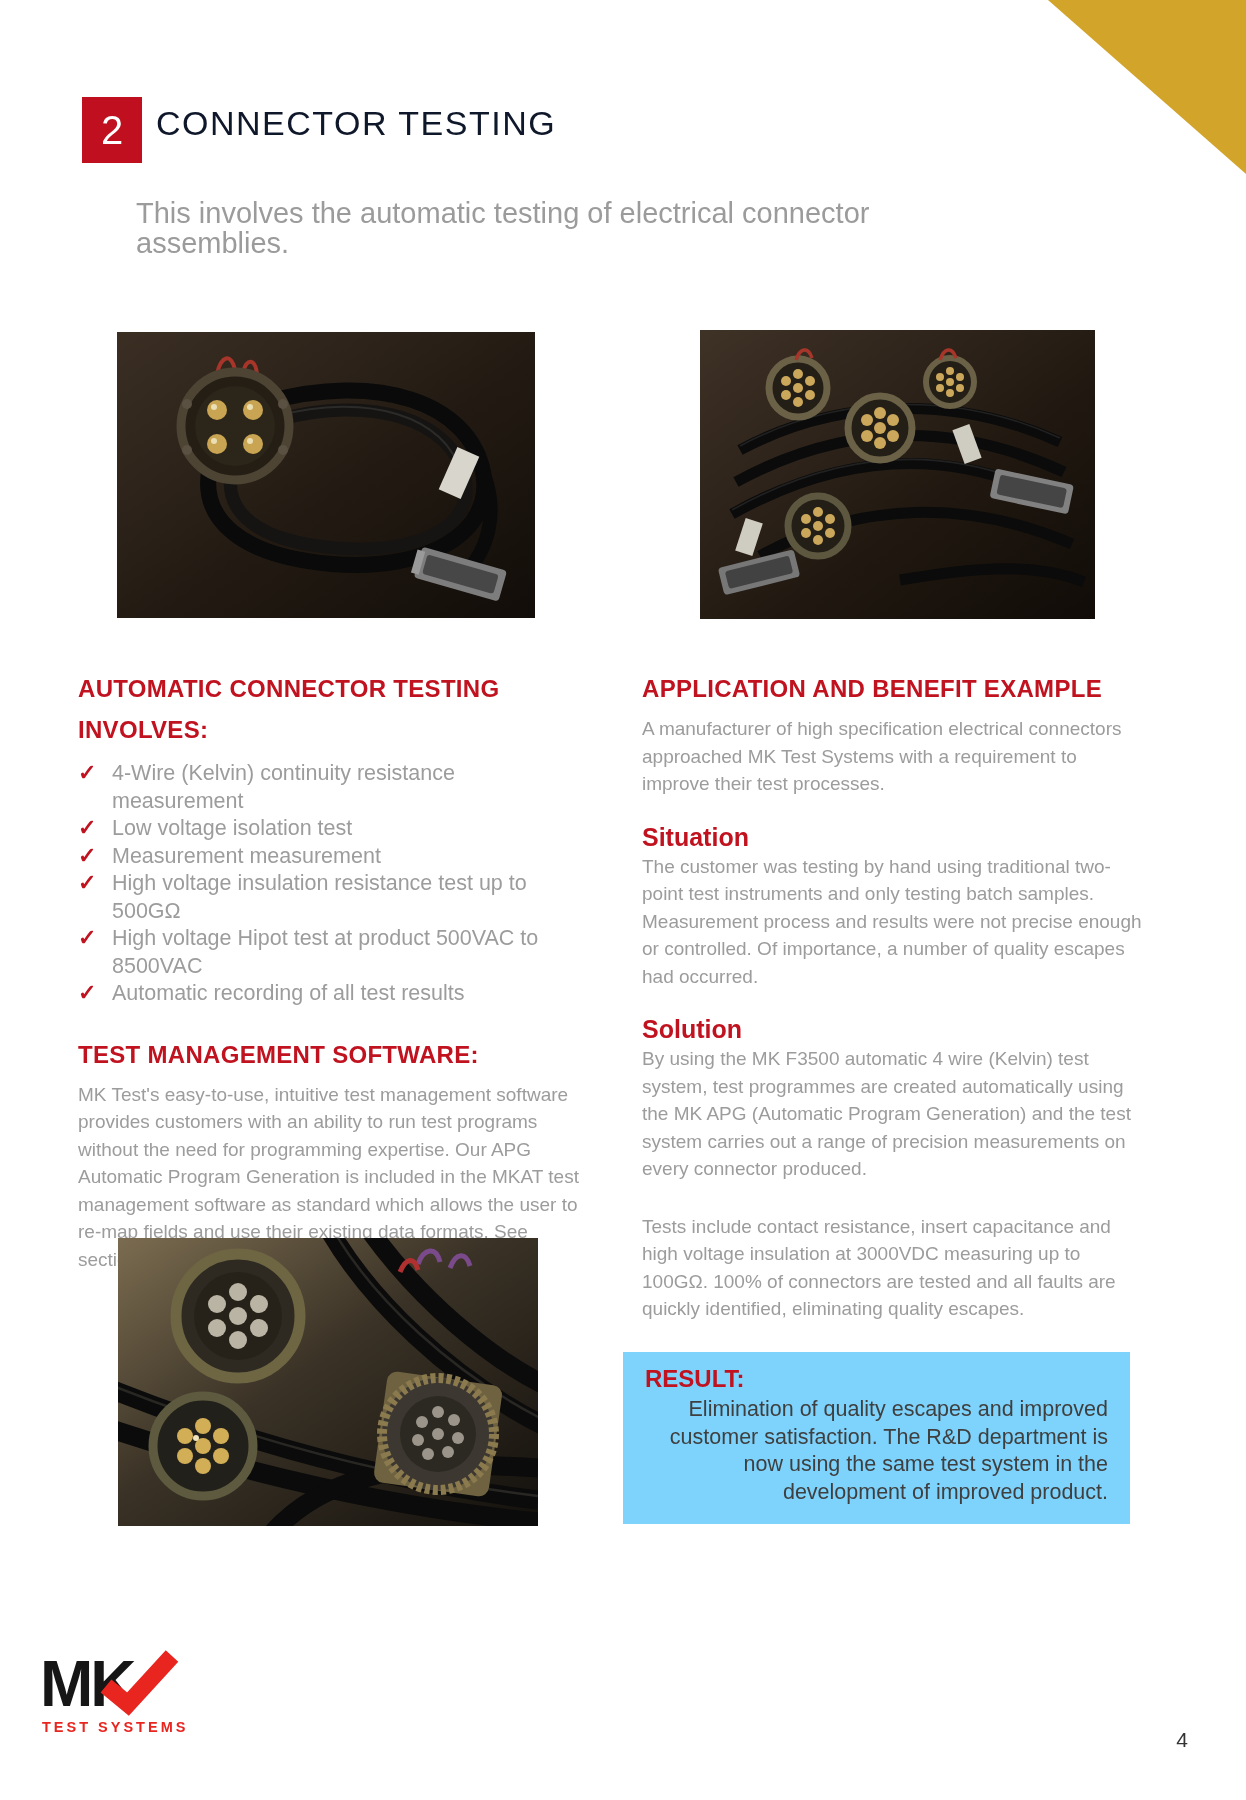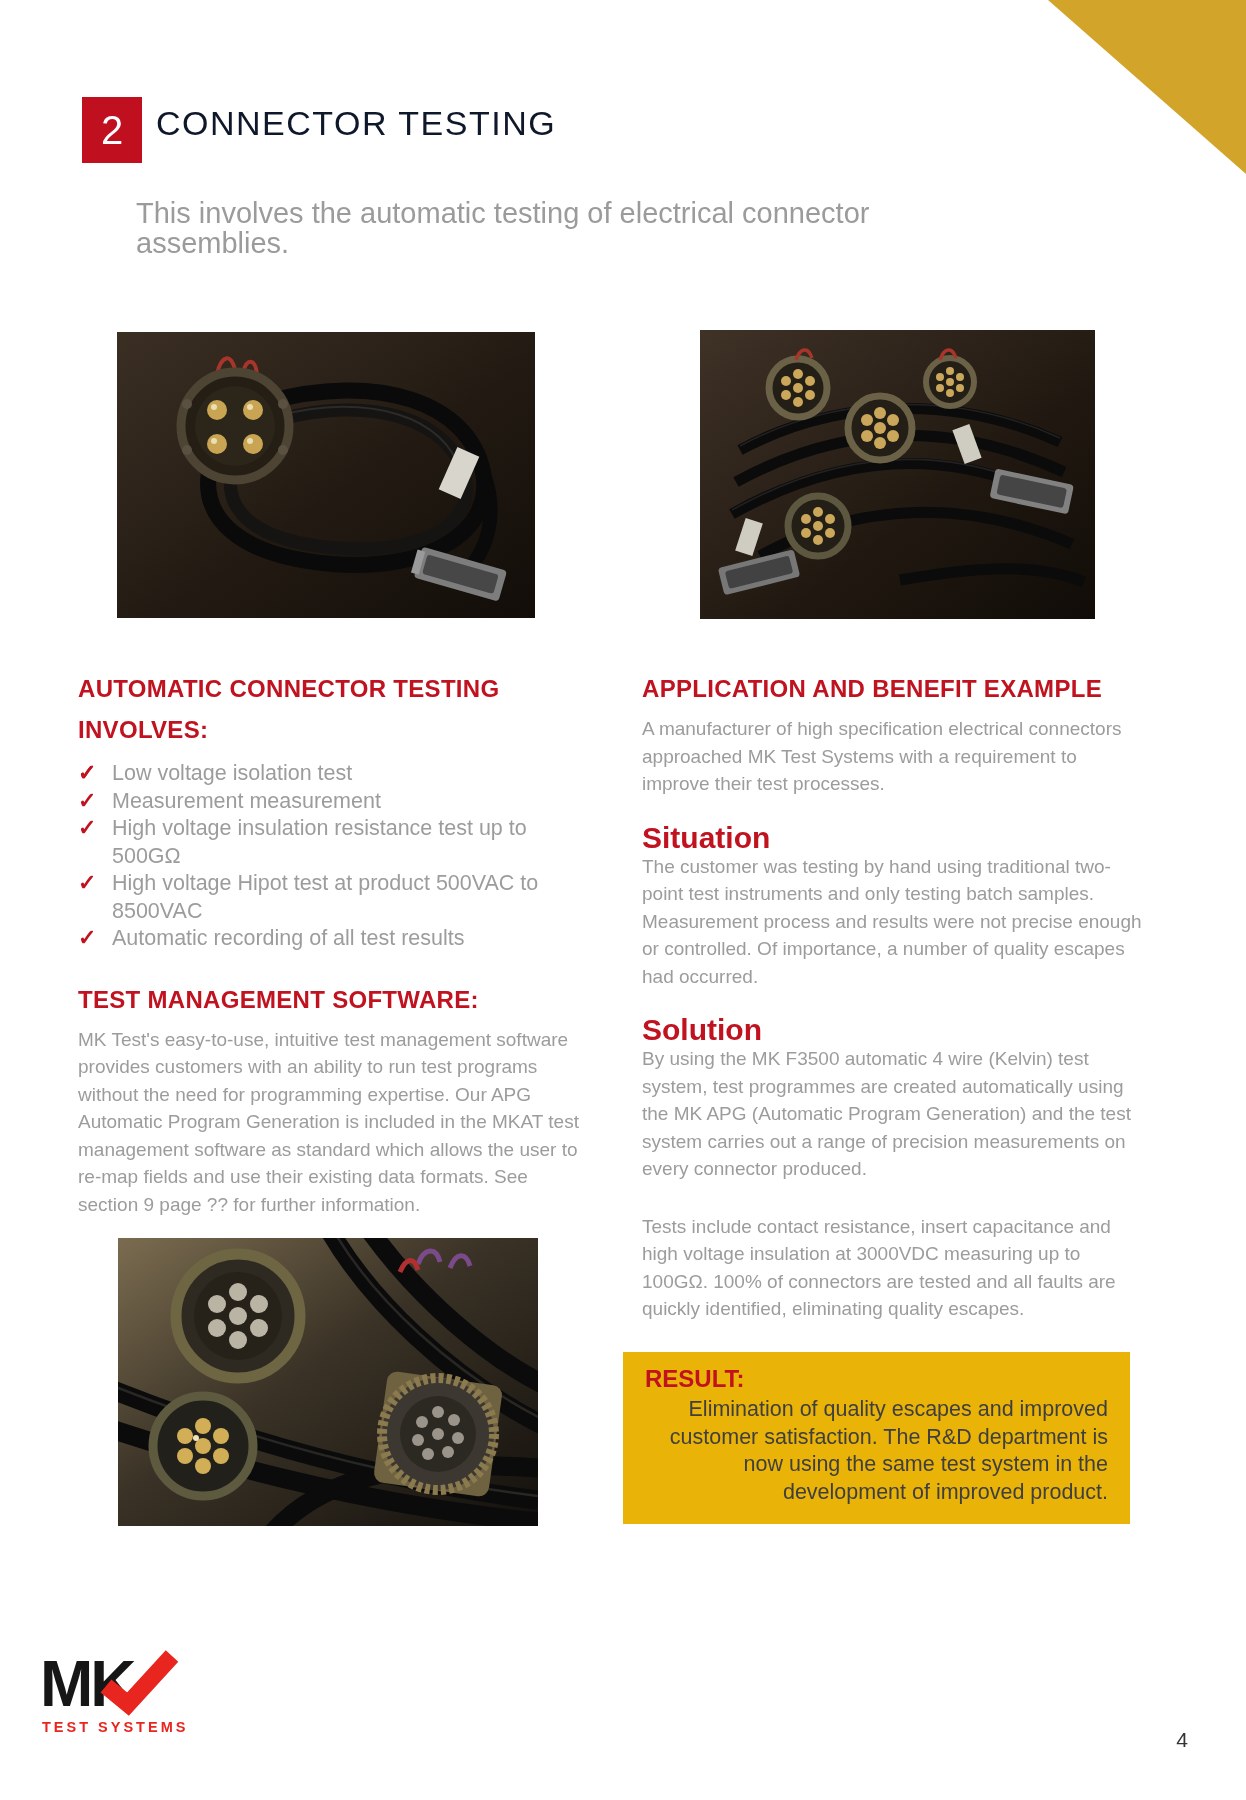--- a/index.html
+++ b/index.html
@@ -32,39 +32,39 @@
   .photo-3 { left:118px; top:1238px; width:420px; height:288px; }
 
   .col-left  { position:absolute; left:78px;  top:668px; width:512px; }
   .col-right { position:absolute; left:642px; top:668px; width:500px; }
 
   .h-red {
     color:#C0121F; font-weight:bold; font-size:24px; line-height:41px;
     margin:0; letter-spacing:0.3px;
   }
   .sub-red {
-    color:#C0121F; font-weight:bold; font-size:30px; line-height:27px;
+    color:#C0121F; font-weight:bold; font-size:25px; line-height:27px;
     margin:26px 0 2px 0;
   }
   .body-text {
     color:#9C9C9C; font-size:19px; line-height:27.5px; margin:6px 0 0 0;
   }
   .gap-top { margin-top:30px; }
   ul.checks { list-style:none; padding:0; margin:10px 0 0 0; }
   ul.checks li {
     position:relative; padding-left:34px;
     color:#9C9C9C; font-size:21.5px; line-height:27.5px;
   }
   .check {
     position:absolute; left:0; top:-1px;
     color:#C0121F; font-weight:bold; font-size:22px;
   }
   .result-box {
     position:absolute; left:623px; top:1352px; width:507px; height:172px;
-    background:#eab308; padding:13px 22px; box-sizing:border-box;
+    background:#7dd3fc; padding:13px 22px; box-sizing:border-box;
   }
   .result-heading { color:#C0121F; font-weight:bold; font-size:24px; line-height:28px; margin:0; }
   .result-body { color:#3F3F3F; font-size:21.5px; line-height:27.5px; margin:3px 0 0 0;text-align:right; }
   .logo { position:absolute; left:40px; top:1650px; }
   .page-number { position:absolute; right:58px; top:1728px; font-size:21px; color:#333333; }
 </style>
 </head>
 <body>
 
 <div class="page">
@@ -187,21 +187,21 @@
         <circle cx="250" cy="63" r="4" fill="#caa75a"></circle>
         <circle cx="240" cy="58" r="4" fill="#caa75a"></circle>
         <circle cx="240" cy="47" r="4" fill="#caa75a"></circle>
     </g>
     <path d="M240 30 C244 18 252 16 256 28 M96 30 C100 18 108 16 112 28" stroke="#a8352a" stroke-width="3.5" fill="none"></path>
   </svg>
 
   <div class="col-left">
     <p class="h-red">AUTOMATIC CONNECTOR TESTING INVOLVES:</p>
     <ul class="checks">
-      <li><span class="check">✓</span></li>
+      <li><span class="check">✓</span><span>4-Wire (Kelvin) continuity resistance measurement</span></li>
       <li><span class="check">✓</span><span>Low voltage isolation test</span></li>
       <li><span class="check">✓</span><span>Measurement measurement</span></li>
       <li><span class="check">✓</span><span>High voltage insulation resistance test up to 500GΩ</span></li>
       <li><span class="check">✓</span><span>High voltage Hipot test at product 500VAC to 8500VAC</span></li>
       <li><span class="check">✓</span><span>Automatic recording of all test results</span></li>
     </ul>
     <p class="h-red" style="margin-top:26px;">TEST MANAGEMENT SOFTWARE:</p>
     <p class="body-text">MK Test's easy-to-use, intuitive test management software provides customers with an ability to run test programs without the need for programming expertise. Our APG Automatic Program Generation is included in the MKAT test management software as standard which allows the user to re-map fields and use their existing data formats. See section 9 page ?? for further information.</p>
   </div>
 

